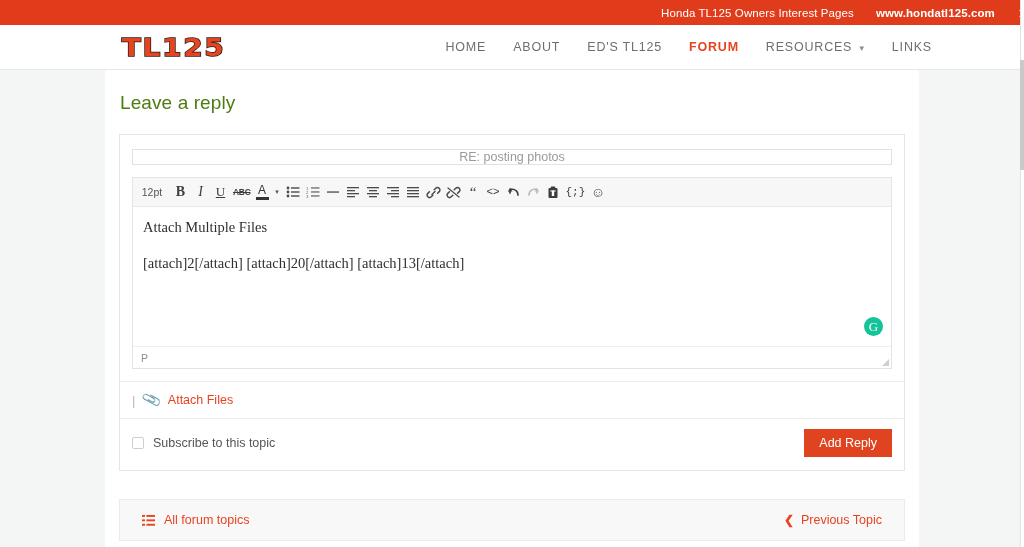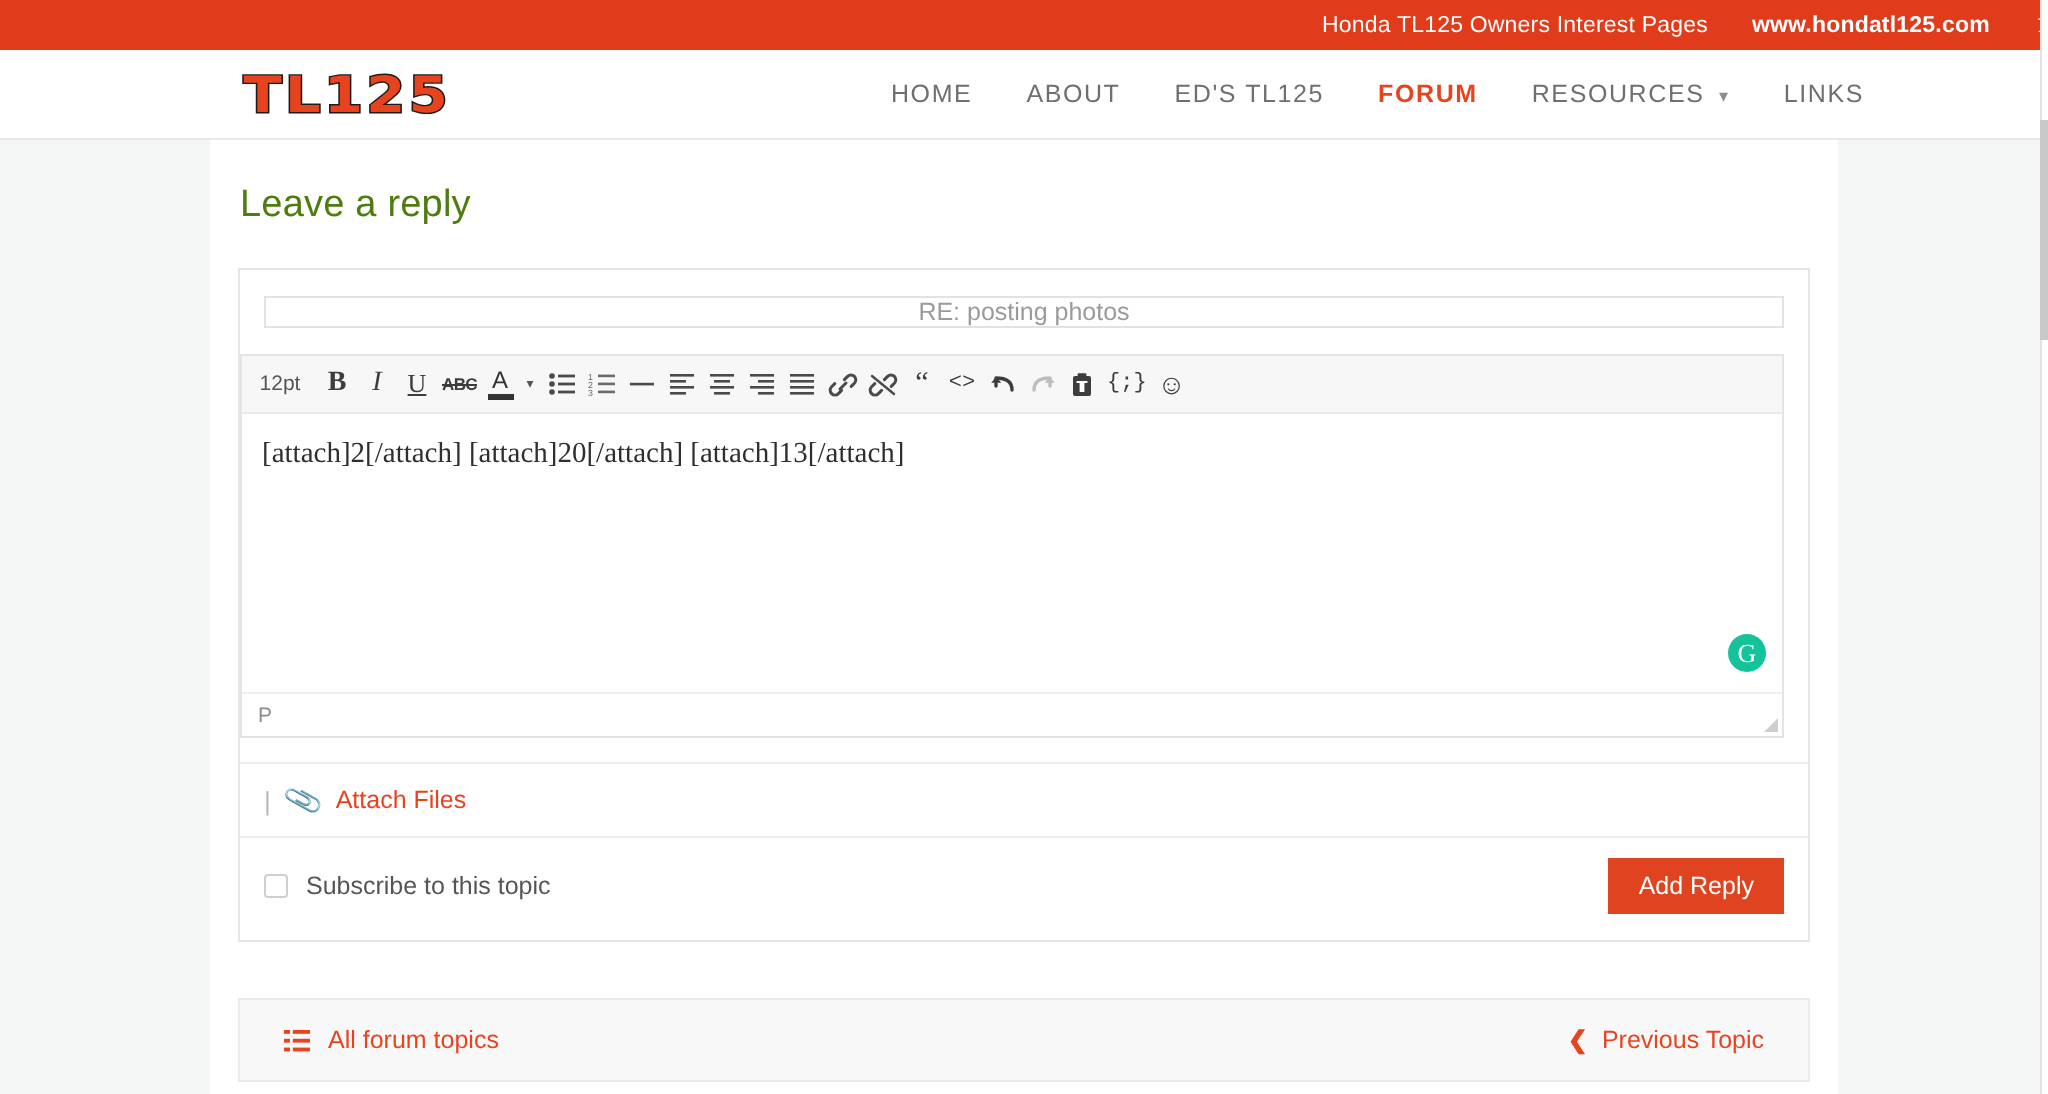--- a/index.html
+++ b/index.html
@@ -112,21 +112,21 @@
     font-size: 12.5px;
     color: #9a9a9a;
     font-family: "Liberation Sans", sans-serif;
     outline: none;
     background: #fff;
     text-align: center;
   }
 
   
   .editor {
-    margin: 12px 12px 0 0;
+    margin: 12px 12px 0 12px;
     border: 1px solid #e4e4e4;
     background: #fff;
   }
   .toolbar {
     display: flex;
     align-items: center;
     height: 29px;
     background: #f7f7f7;
     border-bottom: 1px solid #e9e9e9;
     padding: 0 6px;
@@ -413,20 +413,21 @@
                 <rect x="4.8" y="0.6" width="4.4" height="2.3" rx=".6" fill="#3d3d3d"></rect>
                 <rect x="4.3" y="4.5" width="5.4" height="1" fill="#fff"></rect>
                 <rect x="5.8" y="4.5" width="2.4" height="5.5" fill="#fff"></rect>
               </svg>
           </div>
           <div class="tb-btn" style="font-size:11px;font-family:'Liberation Mono',monospace;">{;}</div>
           <div class="tb-btn" style="font-size:14px;">☺</div>
         </div>
 
         <div class="edit-area">
+          <p>Attach Multiple Files</p>
           <p>[attach]2[/attach] [attach]20[/attach] [attach]13[/attach]</p>
           <div class="grammarly">G</div>
         </div>
 
         <div class="statusbar">
           <span>P</span>
           <span class="resize-handle"></span>
         </div>
       </div>
 

